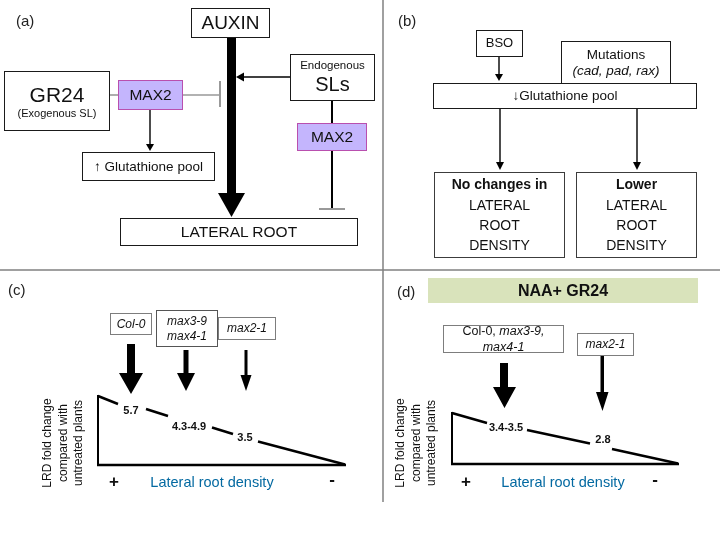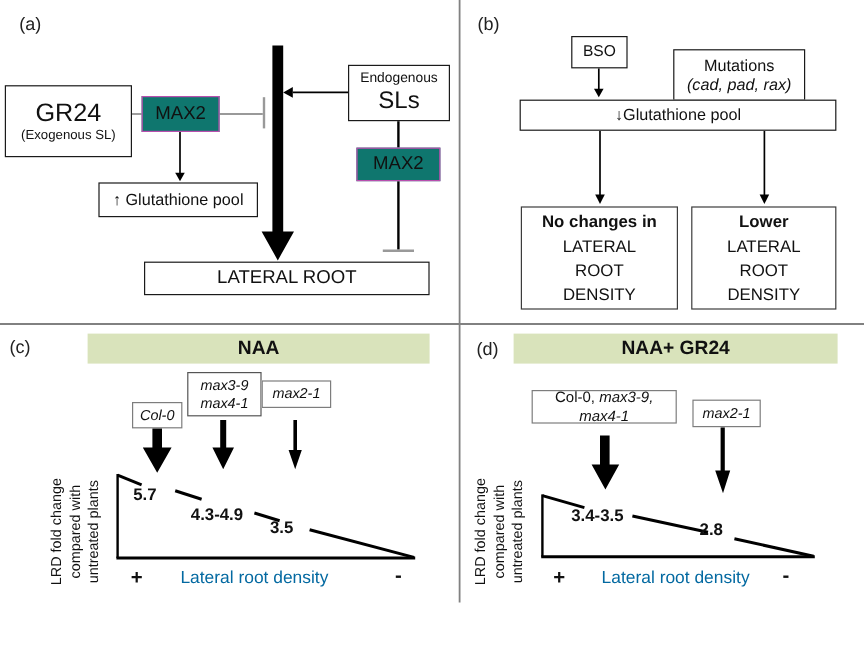--- a/index.html
+++ b/index.html
@@ -3,26 +3,26 @@
 <meta charset="utf-8">
 <style>
   html,body{margin:0;padding:0;background:#ffffff;}
   #canvas{position:relative;width:720px;height:540px;background:#ffffff;overflow:hidden;
           font-family:"Liberation Sans","DejaVu Sans",sans-serif;color:#111;}
   svg.layer{position:absolute;left:0;top:0;width:720px;height:540px;pointer-events:none;}
   .box{position:absolute;background:#fff;border:1.5px solid #1a1a1a;display:flex;
        flex-direction:column;align-items:center;justify-content:center;text-align:center;
        box-sizing:border-box;line-height:1.15;}
   .box.gray{border:1.2px solid #7d7d7d;}
-  .pink{background:#0f766e;border:1.5px solid #b94fae;font-size:15.5px;color:#111;}
+  .pink{background:#c4b5fd;border:1.5px solid #b94fae;font-size:15.5px;color:#111;}
   .panel-label{position:absolute;font-size:15px;color:#222;}
   .green-band{position:absolute;background:#d9e3bb;display:flex;align-items:center;
               justify-content:center;font-weight:bold;font-size:16px;color:#111;}
   .italic{font-style:italic;}
-  .val{position:absolute;font-size:14px;font-weight:bold;text-align:left;color:#111;}
+  .val{position:absolute;font-size:11px;font-weight:bold;text-align:center;color:#111;}
   .axis-sign{position:absolute;font-size:17px;font-weight:bold;text-align:center;color:#111;}
   .axis-label{position:absolute;font-size:14.5px;text-align:center;color:#0369a1;}
   .ylabel{position:absolute;width:120px;height:56px;transform:rotate(-90deg);
           font-size:12px;line-height:1.3;text-align:center;color:#111;}
   .geno{font-size:12px;line-height:1.25;}
 </style>
 </head>
 <body>
 
 <div id="canvas">
@@ -70,20 +70,21 @@
 
     <line x1="452" y1="412" x2="452" y2="464" stroke="#000" stroke-width="2"></line>
     <line x1="451" y1="464" x2="679" y2="464" stroke="#000" stroke-width="2.5"></line>
     <line x1="452" y1="413" x2="487" y2="423" stroke="#000" stroke-width="2.5"></line>
     <line x1="527" y1="430" x2="590" y2="443.5" stroke="#000" stroke-width="2.5"></line>
     <line x1="612" y1="449" x2="678" y2="463.5" stroke="#000" stroke-width="2.5"></line>
   </svg>
 
   <div class="panel-label" style="left:16px;top:12px;">(a)</div>
 
+  <div class="box" style="left:191px;top:8px;width:79px;height:30px;font-size:19px;">AUXIN</div>
 
   <div class="box" style="left:4px;top:71px;width:106px;height:60px;">
     <div style="font-size:21px;">GR24</div>
     <div style="font-size:11px;">(Exogenous SL)</div>
   </div>
 
   <div class="box pink" style="left:118px;top:80px;width:65px;height:30px;">MAX2</div>
 
   <div class="box" style="left:82px;top:152px;width:133px;height:29px;font-size:13.5px;border-width:1.2px;">↑ Glutathione pool</div>
 
@@ -116,23 +117,22 @@
 
   <div class="box" style="left:576px;top:172px;width:121px;height:86px;font-size:14px;line-height:1.45;border-width:1.6px;border-color:#3c3c3c;">
     <div style="font-weight:bold;">Lower</div>
     <div>LATERAL</div>
     <div>ROOT</div>
     <div>DENSITY</div>
   </div>
 
   <div class="panel-label" style="left:8px;top:281px;">(c)</div>
 
-  <div class="green-band" style="left:73px;top:278px;width:285px;height:25px;">NAA</div>
 
-  <div class="box gray geno italic" style="left:110px;top:335px;width:42px;height:22px;">Col-0</div>
+  <div class="box gray geno italic" style="left:110px;top:313px;width:42px;height:22px;">Col-0</div>
 
   <div class="box gray geno italic" style="left:156px;top:310px;width:62px;height:37px;border-color:#555;">
     <div>max3-9</div>
     <div>max4-1</div>
   </div>
 
   <div class="box gray geno italic" style="left:218px;top:317px;width:58px;height:23px;">max2-1</div>
 
   <div class="val" style="left:111px;top:404px;width:40px;">5.7</div>
   <div class="val" style="left:159px;top:420px;width:60px;">4.3-4.9</div>

